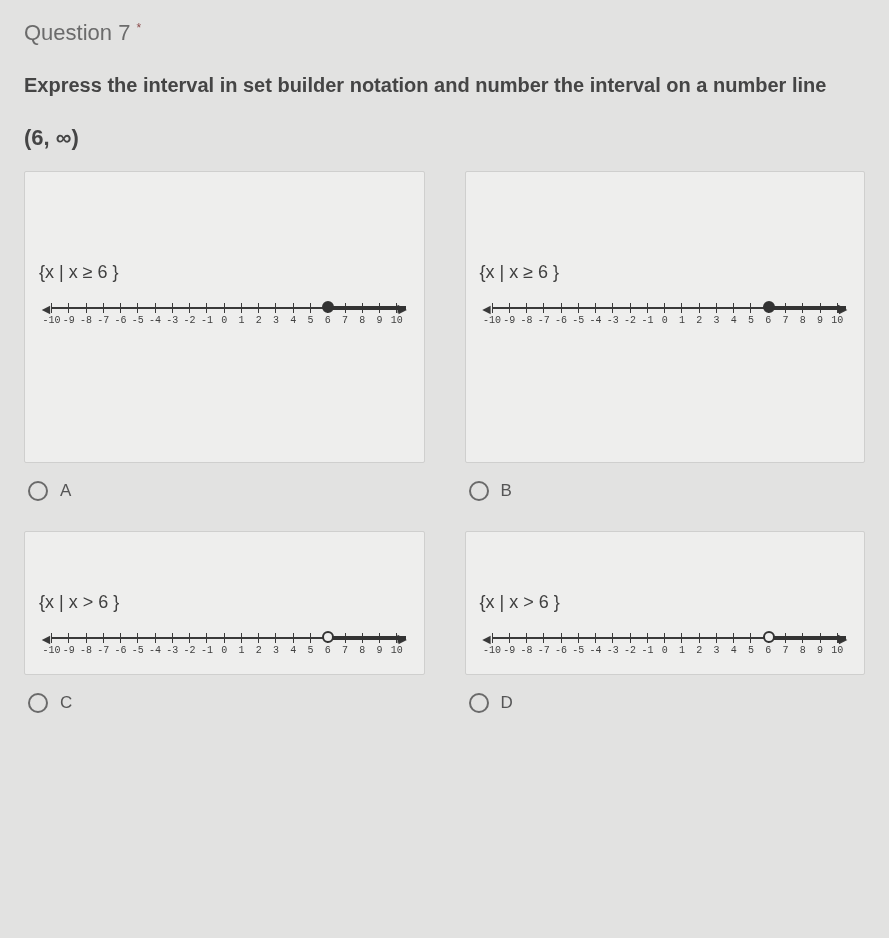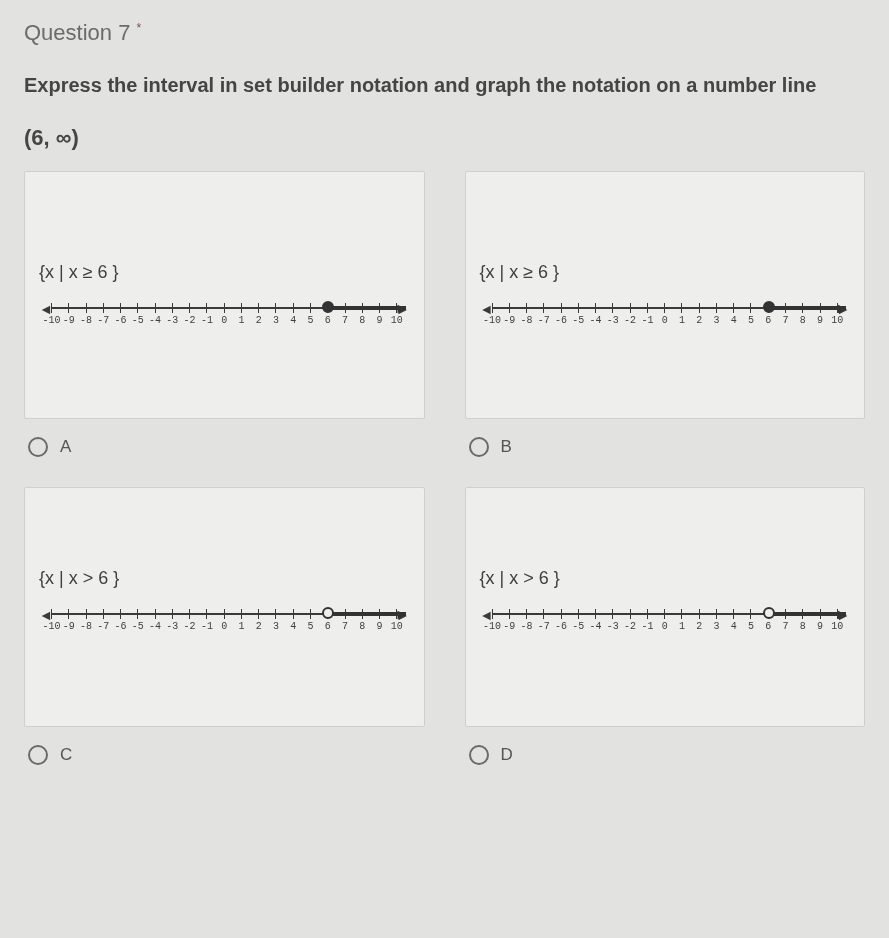--- a/index.html
+++ b/index.html
@@ -44,27 +44,27 @@
   .option-cell {
     display: flex;
     flex-direction: column;
   }
   .option-card {
     background: #eeeeed;
     border: 1px solid #cfcfce;
     border-radius: 2px;
     padding: 90px 14px 40px 14px;
     margin-bottom: 18px;
-    height: 248px;
+    height: 292px;
     box-sizing: border-box;
     position: relative;
   }
   .option-card.short {
-    padding-top: 80px;
-    height: 240px;
+    padding-top: 60px;
+    height: 144px;
     padding-bottom: 20px;
   }
   .set-notation {
     font-size: 18px;
     font-weight: 500;
     color: #404040;
     margin-bottom: 24px;
   }
   .numline-wrap {
     position: relative;
@@ -153,21 +153,21 @@
   }
 </style>
 </head>
 <body>
 
 <div class="question-title">
   <span>Question 7</span>
   <span class="asterisk">*</span>
 </div>
 
-<div class="prompt">Express the interval in set builder notation and graph the notation on a number line</div>
+<div class="prompt">Express the interval in set builder notation and number the interval on a number line</div>
 
 <div class="interval">(6, ∞)</div>
 
 <div class="options-grid">
 
   <div class="option-cell">
     <div class="option-card">
       <div class="set-notation">{x | x ≥ 6 }</div>
       <div class="numline-wrap">
         <div class="numline">

